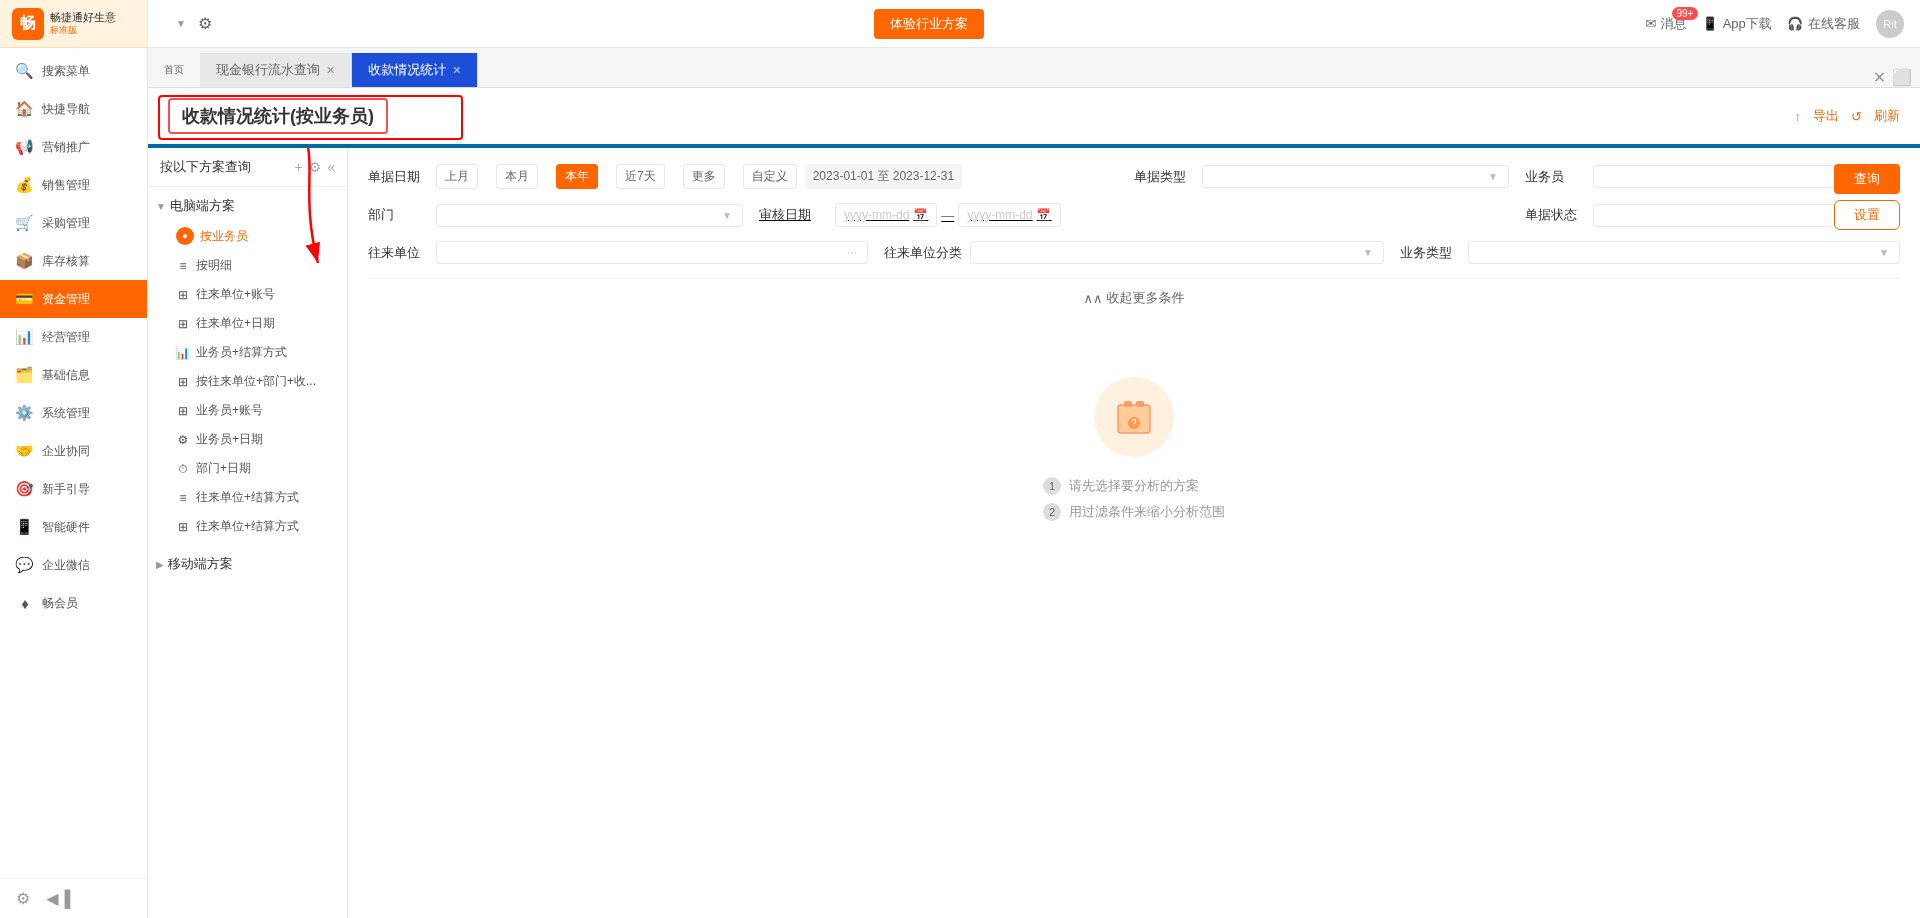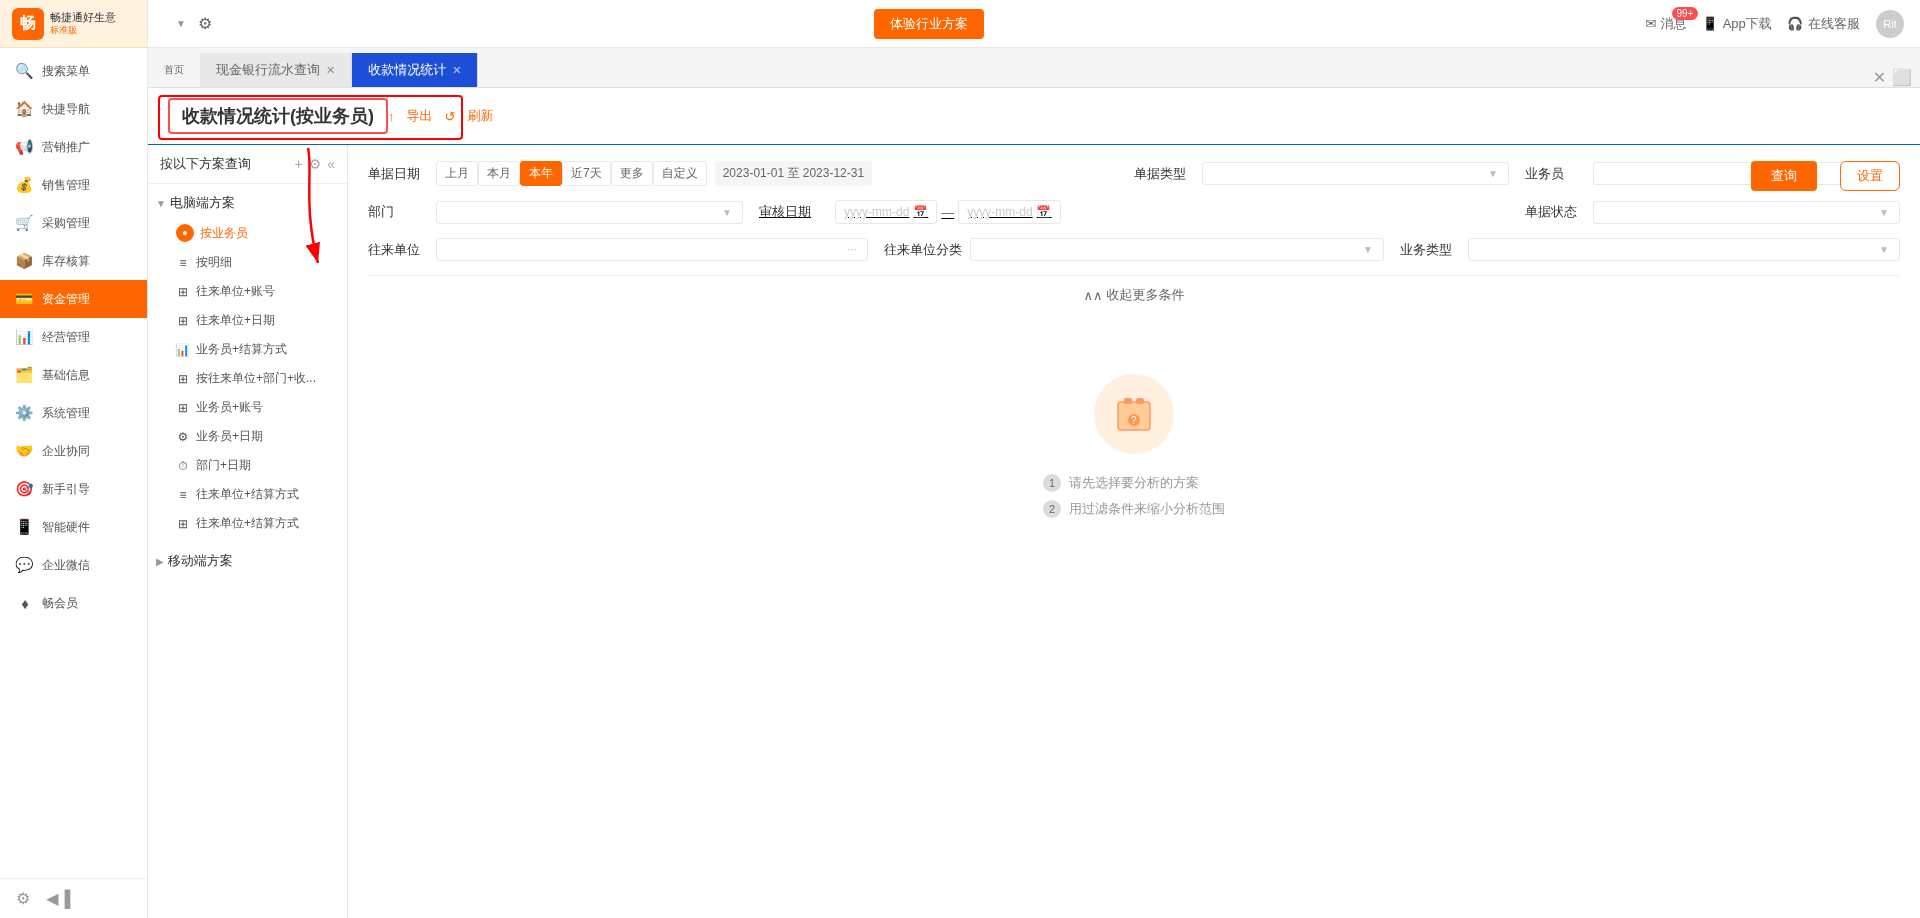--- a/index.html
+++ b/index.html
@@ -76,21 +76,21 @@
 
     
     .main {
       position: fixed; left: 148px; top: 88px; right: 0; bottom: 0;
       background: #f5f7fa; overflow: hidden;
     }
 
     
     .page-header {
       background: white; padding: 10px 20px; display: flex; align-items: center;
-      border-bottom: 1px solid #0369a1;
+      justify-content: space-between; border-bottom: 4px solid #0369a1;
     }
     .page-title {
       font-size: 18px; font-weight: bold; color: #333;
       border: 2px solid #ff4d4f; padding: 4px 12px; border-radius: 4px;
     }
     .page-actions { display: flex; gap: 12px; align-items: center; color: #ff6600; font-size: 13px; cursor: pointer; }
 
     
     .content-wrapper { display: flex; height: calc(100% - 52px); }
 
@@ -120,21 +120,21 @@
     .scheme-item .item-icon { width: 14px; height: 14px; display: flex; align-items: center; justify-content: center; font-size: 12px; }
     .active-dot { width: 18px; height: 18px; background: #ff6600; border-radius: 50%; display: flex; align-items: center; justify-content: center; color: white; font-size: 9px; flex-shrink: 0; }
 
     
     .filter-main { flex: 1; background: white; padding: 16px 20px; overflow-y: auto; }
 
     .filter-row { display: flex; align-items: center; gap: 16px; margin-bottom: 14px; flex-wrap: wrap; }
     .filter-field { display: flex; align-items: center; gap: 8px; flex: 1; min-width: 200px; }
     .filter-label { font-size: 13px; color: #333; white-space: nowrap; min-width: 60px; }
 
-    .date-picker-group { display: flex; align-items: center; gap: 0; }
+    .date-picker-group { display: flex; align-items: center; gap: 18px; }
     .date-btn {
       padding: 3px 8px; border: 1px solid #e8e8e8; border-radius: 3px;
       background: white; cursor: pointer; font-size: 12px; color: #666;
     }
     .date-btn.active { background: #ff6600; color: white; border-color: #ff6600; }
     .date-range-text { font-size: 12px; color: #666; background: #f5f5f5; padding: 4px 8px; border-radius: 3px; }
 
     .select-field {
       border: 1px solid #e8e8e8; border-radius: 3px; padding: 5px 10px;
       background: white; flex: 1; display: flex; align-items: center; justify-content: space-between;
@@ -152,21 +152,21 @@
 
     .more-conditions {
       background: white; border-top: 1px solid #f0f0f0; padding: 10px 20px;
       display: flex; justify-content: center; align-items: center;
       color: #666; font-size: 13px; cursor: pointer; gap: 4px;
     }
 
     
     .action-btns {
       position: absolute; right: 20px; top: 16px;
-      display: flex; flex-direction: row; gap: 23px;
+      display: flex; flex-direction: column; gap: 6px;
     }
     .btn-query {
       background: #ff6600; color: white; border: none; padding: 6px 20px;
       border-radius: 4px; cursor: pointer; font-size: 13px;
     }
     .btn-settings {
       background: white; color: #ff6600; border: 1px solid #ff6600; padding: 5px 16px;
       border-radius: 6px; cursor: pointer; font-size: 13px;
     }
 

